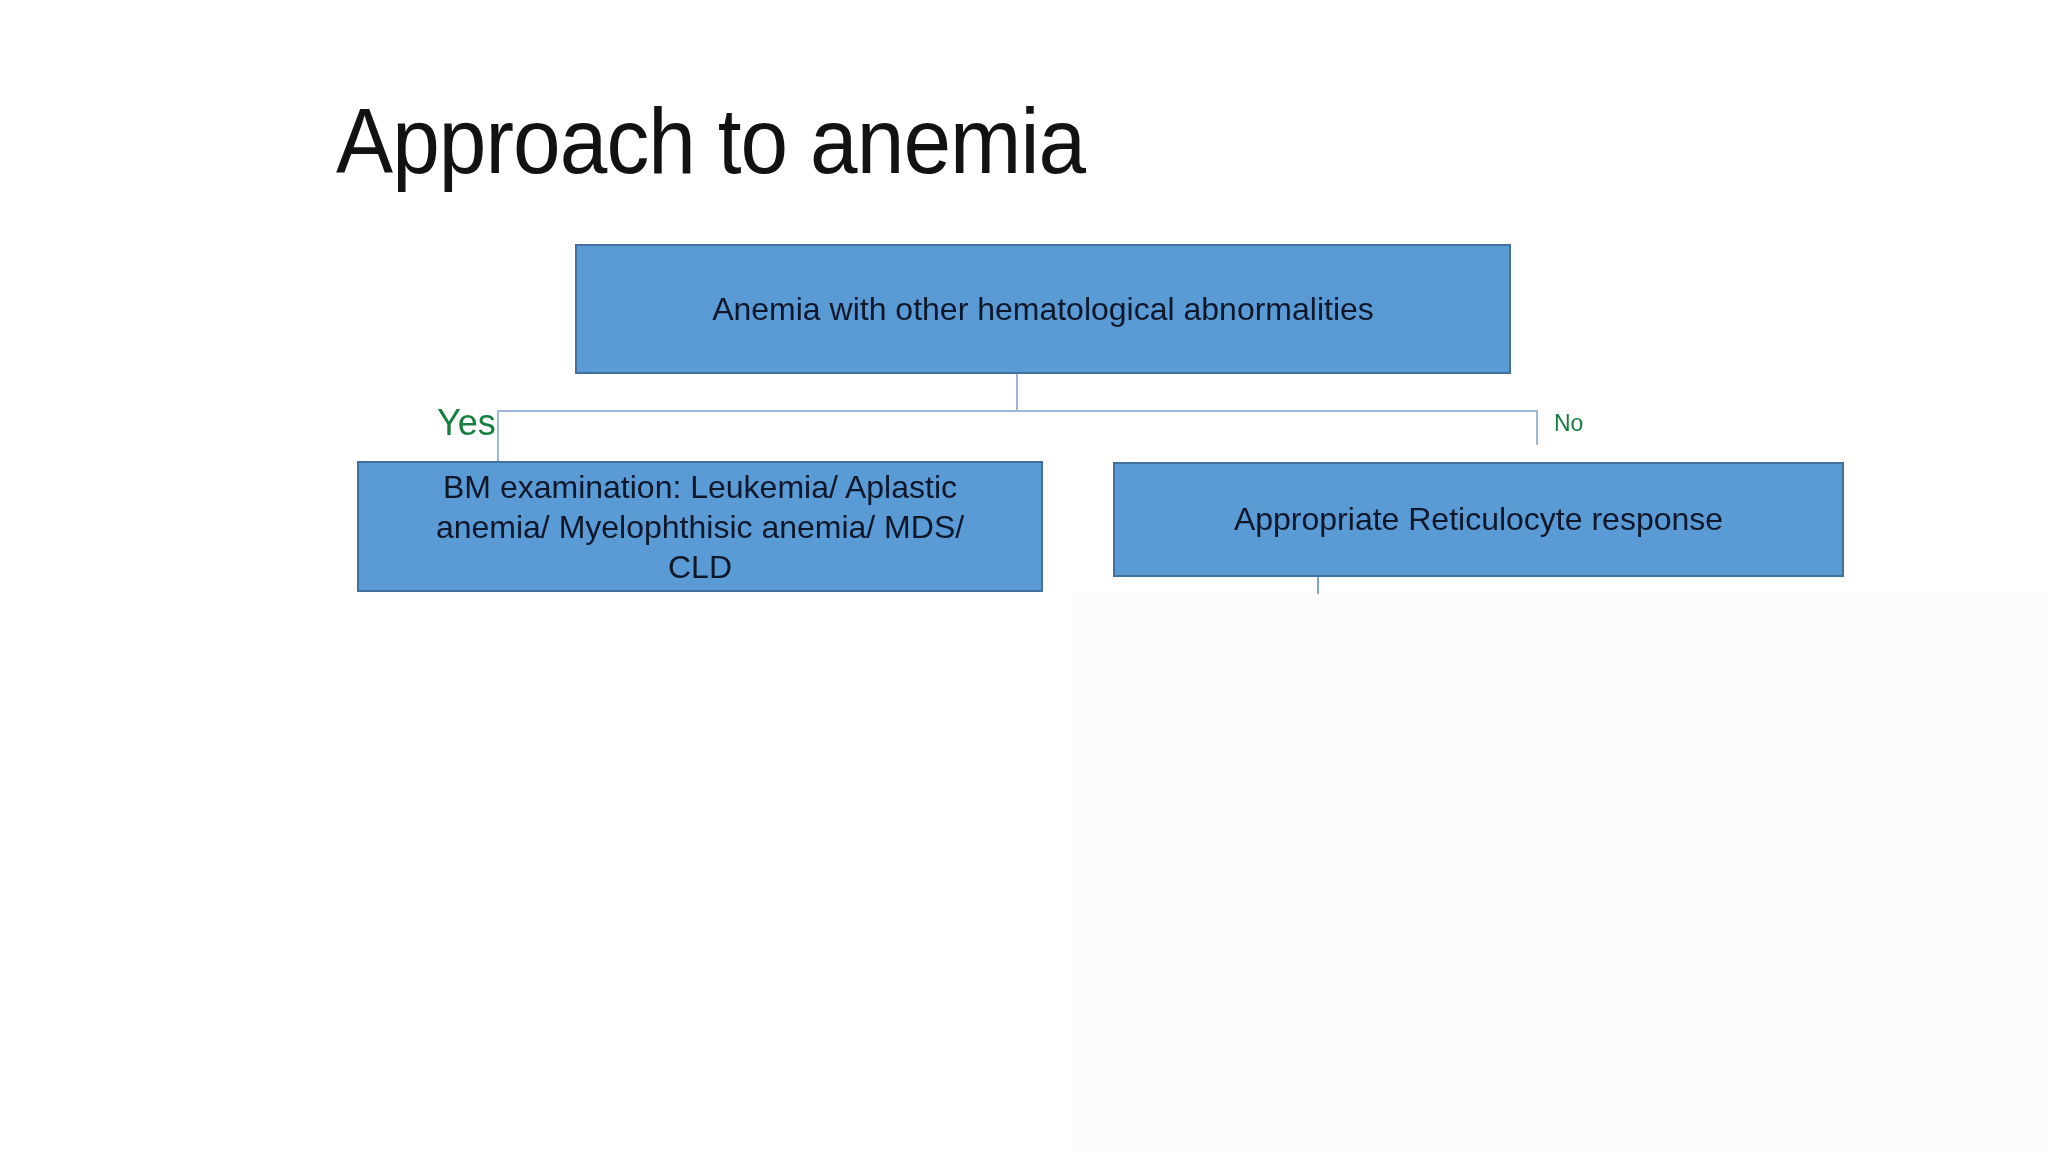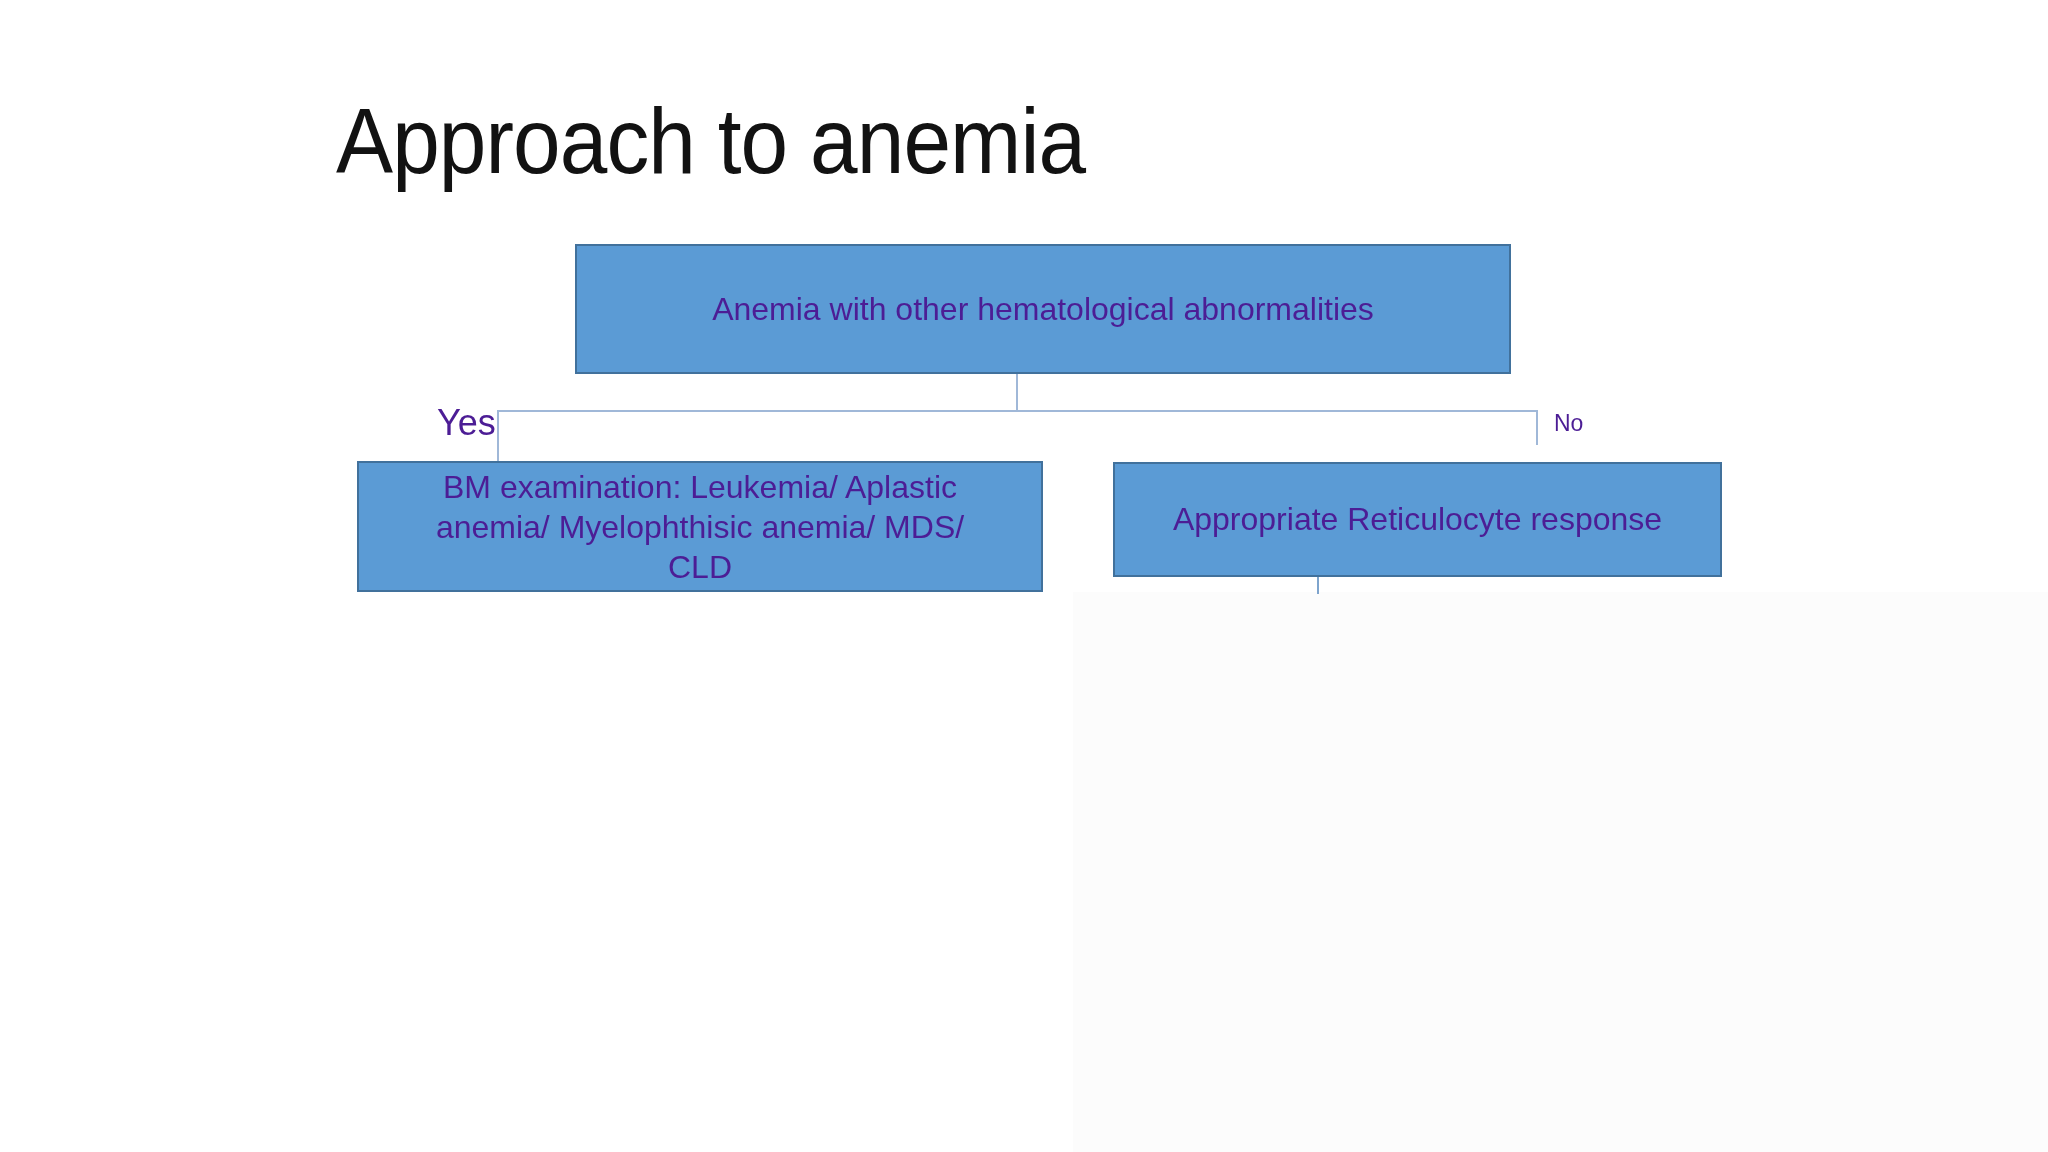--- a/index.html
+++ b/index.html
@@ -30,41 +30,41 @@
     color: #121212;
     white-space: nowrap;
     letter-spacing: -1px;
     transform: scaleX(0.92);
     transform-origin: 0 0;
   }
   .node {
     position: absolute;
     background: #5b9bd5;
     border: 2px solid #41719c;
-    color: #4c1d95;
+    color: #0f172a;
     font-size: 32px;
     display: flex;
     align-items: center;
     justify-content: center;
     text-align: center;
     box-sizing: border-box;
   }
   .node-root  { left: 575px;  top: 229px; width: 936px; height: 130px; }
   .node-yes   { left: 357px;  top: 446px; width: 686px; height: 131px;
                 line-height: 40px; padding: 18px 60px; }
-  .node-no    { left: 1113px; top: 447px; width: 609px; height: 115px; }
+  .node-no    { left: 1113px; top: 447px; width: 731px; height: 115px; }
   .connector  { position: absolute; background: #a0b8d8; }
   .c-root-v   { left: 1016px; top: 358px; width: 2px;    height: 38px; }
   .c-branch-h { left: 497px;  top: 395px; width: 1041px; height: 2px;  }
   .c-left-v   { left: 497px;  top: 395px; width: 2px;    height: 52px; }
   .c-right-v  { left: 1536px; top: 395px; width: 2px;    height: 35px; }
   .c-stub-v   { left: 1317px; top: 562px; width: 2px;    height: 17px; background: #7ea4cd; }
   .branch-label {
     position: absolute;
-    color: #4c1d95;
+    color: #15803d;
     line-height: 1;
     white-space: nowrap;
   }
   .label-yes { left: 437px;  top: 390px; font-size: 36px; }
   .label-no  { left: 1554px; top: 397px; font-size: 23px; }
 </style>
 </head>
 <body>
 
 <div class="slide">

